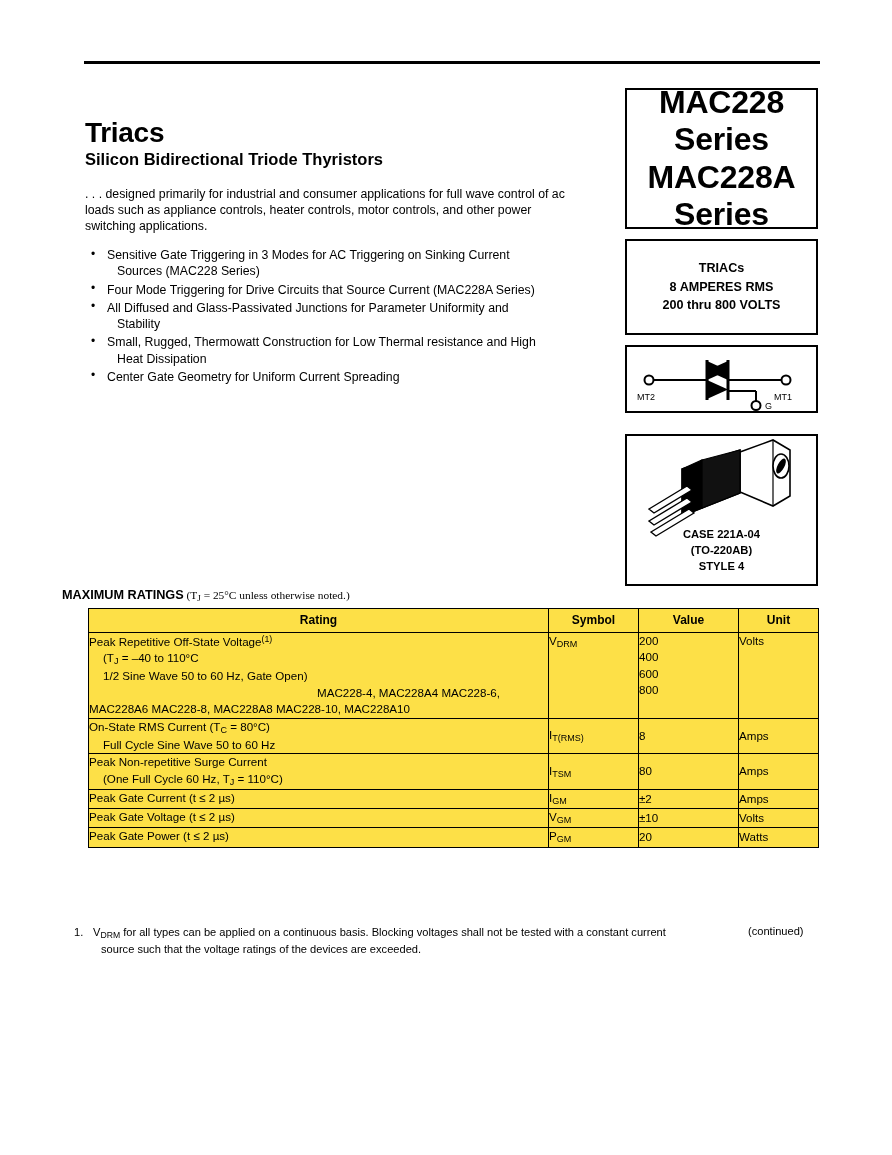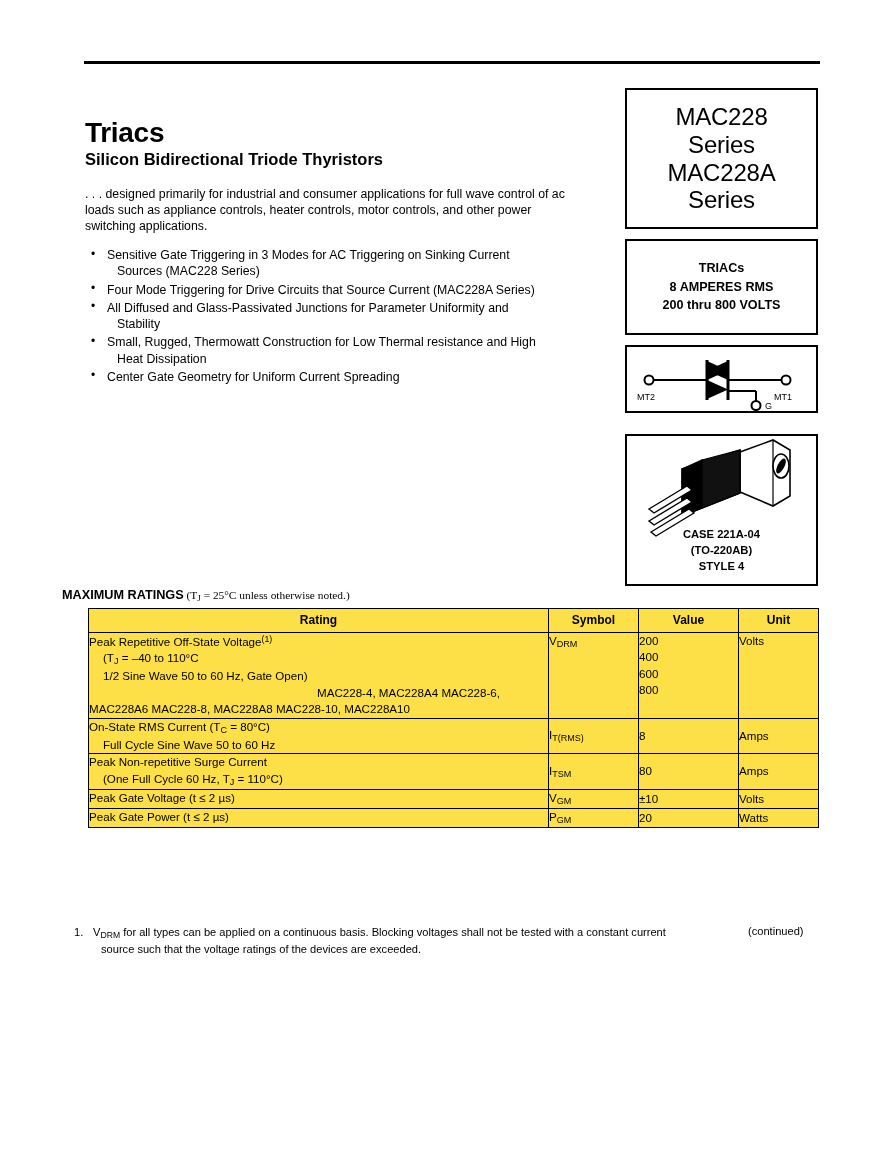--- a/index.html
+++ b/index.html
@@ -93,22 +93,22 @@
   #box-series {
     top: 88px;
     width: 193px;
     height: 141px;
     display: flex;
     align-items: center;
     justify-content: center;
   }
   .series-stack {
     text-align: center;
-    font-weight: normal;
-    font-size: 24px;
+    font-weight: bold;
+    font-size: 32px;
     line-height: 1.16;
     letter-spacing: -0.2px;
   }
   #box-specs {
     top: 239px;
     width: 193px;
     height: 96px;
     display: flex;
     align-items: center;
     justify-content: center;
@@ -403,20 +403,28 @@
           <span class="indent1"><span>(One Full Cycle 60 Hz, T</span><sub>J</sub><span> = 110°C)</span></span>
         </td>
         <td class="ctr mid">
           <span>I</span><sub>TSM</sub>
         </td>
         <td class="ctr mid">80</td>
         <td class="ctr mid">Amps</td>
       </tr>
 
 
+      <tr>
+        <td class="rating-cell">Peak Gate Current (t ≤ 2 µs)</td>
+        <td class="ctr mid">
+          <span>I</span><sub>GM</sub>
+        </td>
+        <td class="ctr mid">±2</td>
+        <td class="ctr mid">Amps</td>
+      </tr>
 
       <tr>
         <td class="rating-cell">Peak Gate Voltage (t ≤ 2 µs)</td>
         <td class="ctr mid">
           <span>V</span><sub>GM</sub>
         </td>
         <td class="ctr mid">±10</td>
         <td class="ctr mid">Volts</td>
       </tr>
 

